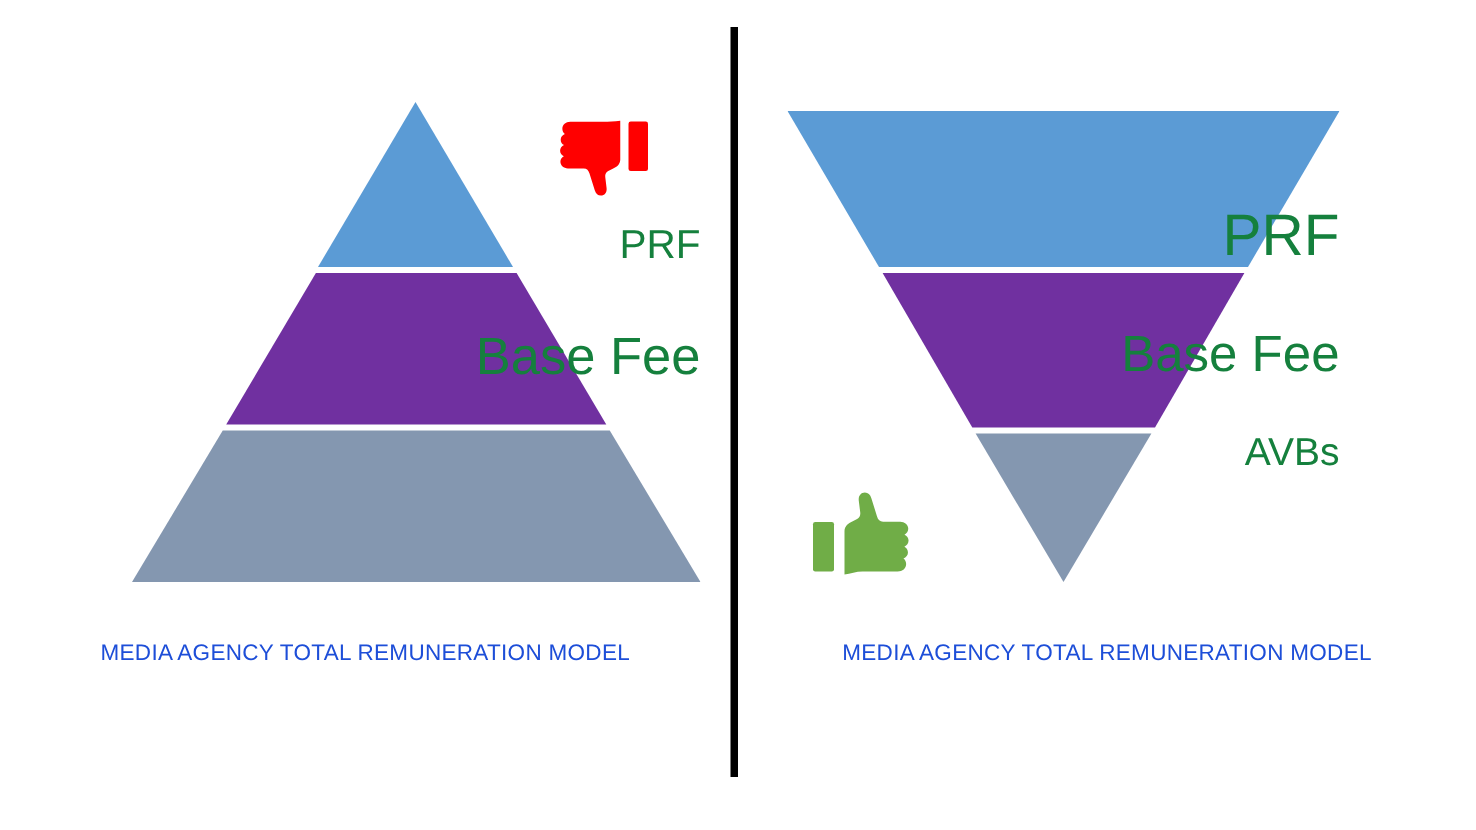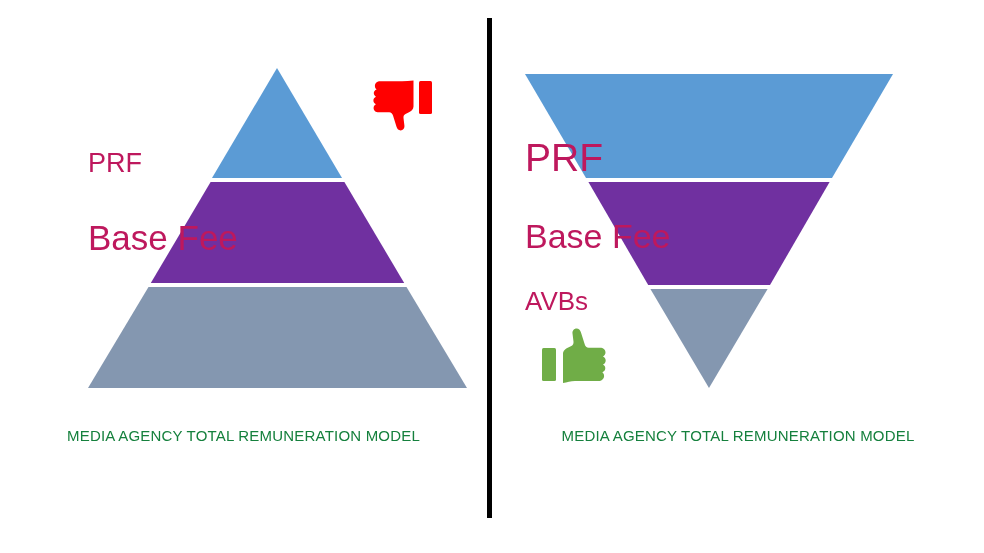--- a/index.html
+++ b/index.html
@@ -58,22 +58,22 @@
     left: 0;
     top: 0;
     width: 100%;
     height: 100%;
     display: block;
   }
 
   
   .band-label {
     position: absolute;
-    color: #be185d;
-    text-align: left;
+    color: #15803d;
+    text-align: right;
     line-height: 1;
     white-space: nowrap;
     pointer-events: none;
   }
 
   
   .lbl-l-prf {
     left: 0; width: 379px;
     top: 82px;
     font-size: 27px;
@@ -103,21 +103,21 @@
   .lbl-r-avbs {
     left: 0; width: 368px;
     top: 214px;
     font-size: 26px;
   }
 
   
   .caption {
     position: absolute;
     text-align: center;
-    color: #15803d;
+    color: #1d4ed8;
     font-size: 15px;
     letter-spacing: 0.2px;
     white-space: nowrap;
   }
   .caption-left  { left: 0;  width: 487px; top: 427px; }
   .caption-right { left: 0;  width: 492px; top: 427px; }
 
   
   .icon-thumb {
     position: absolute;

